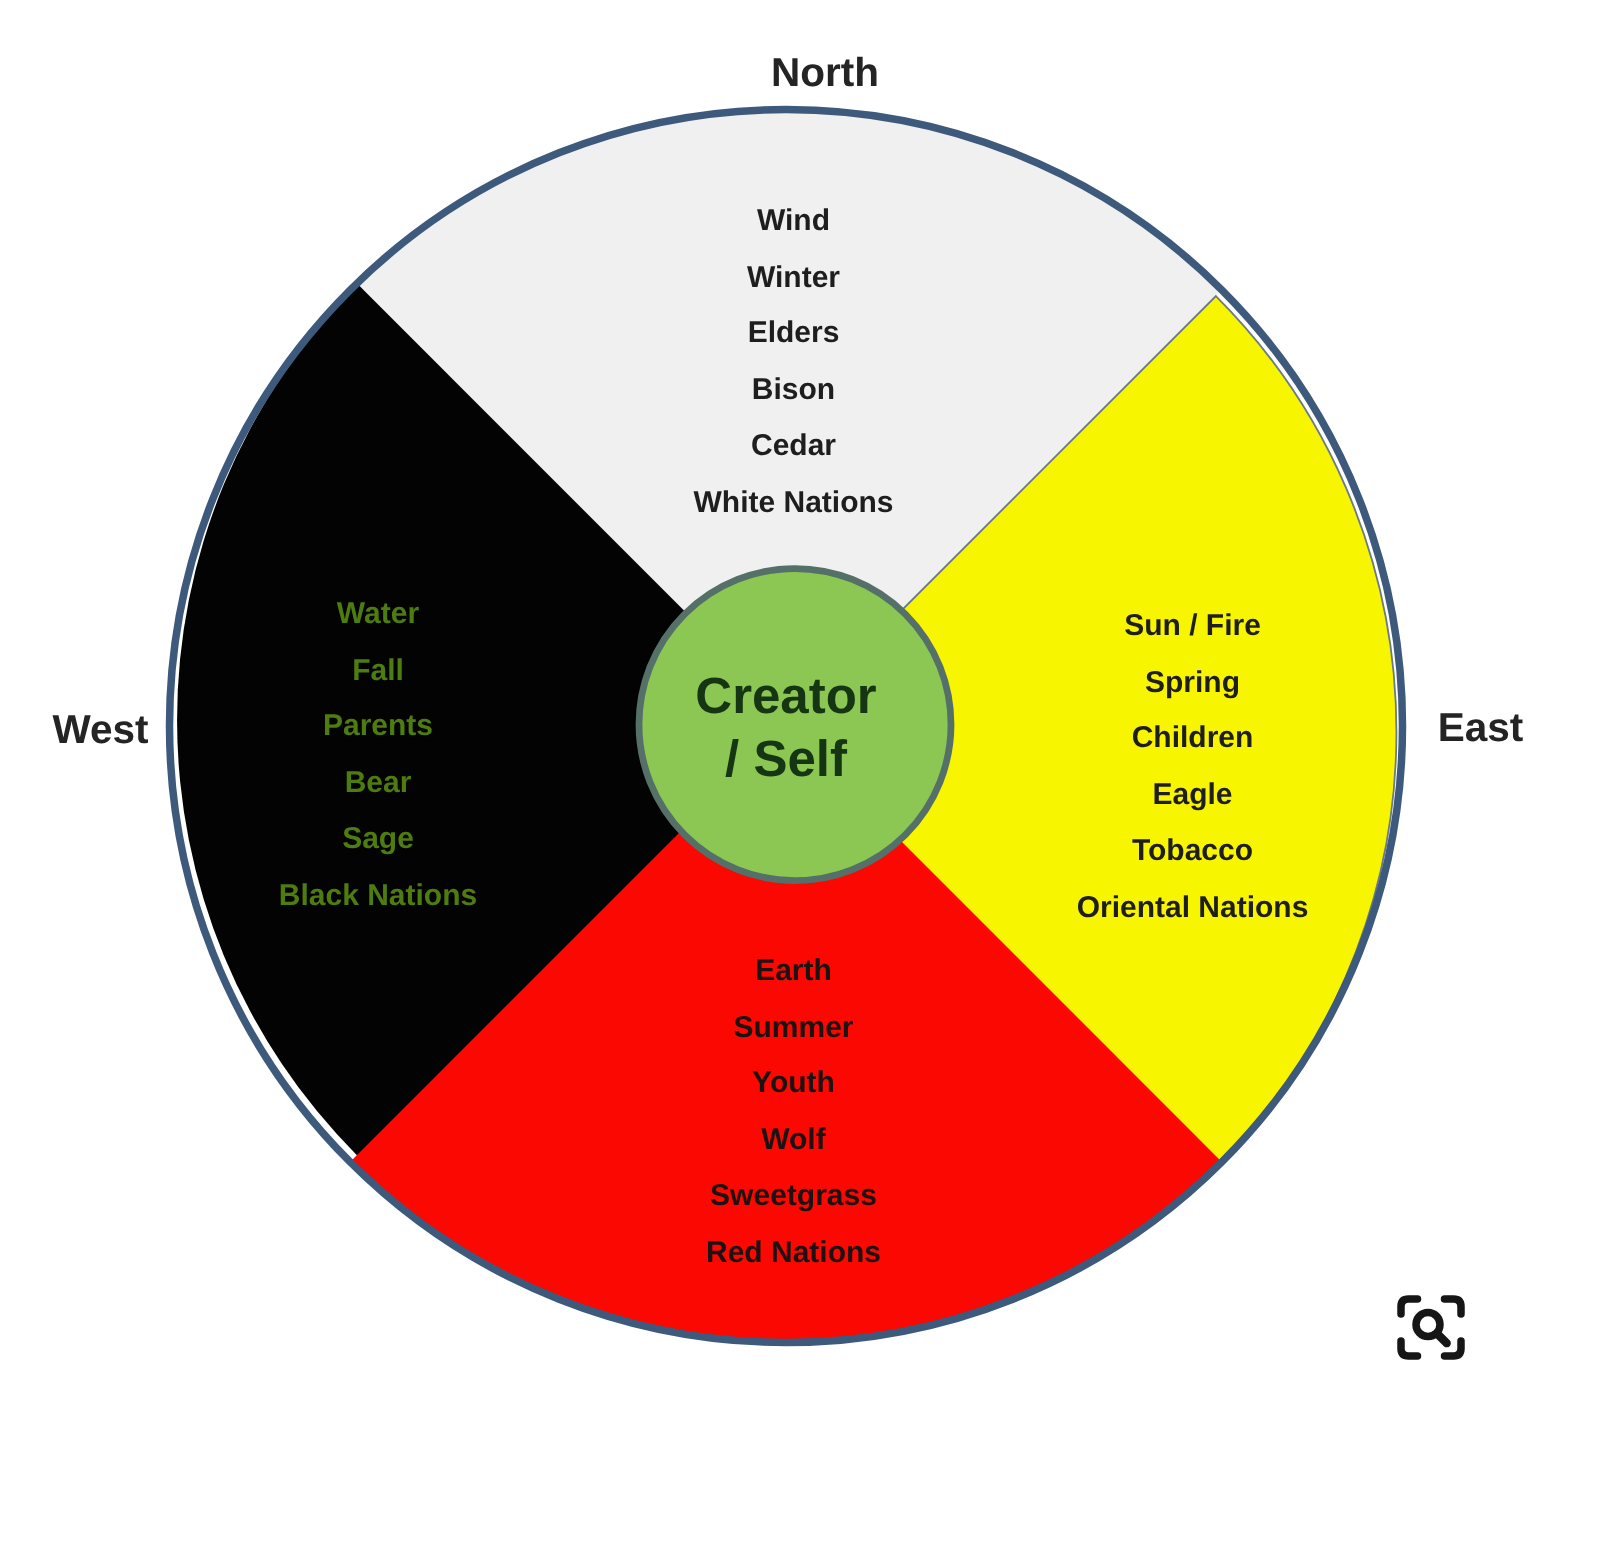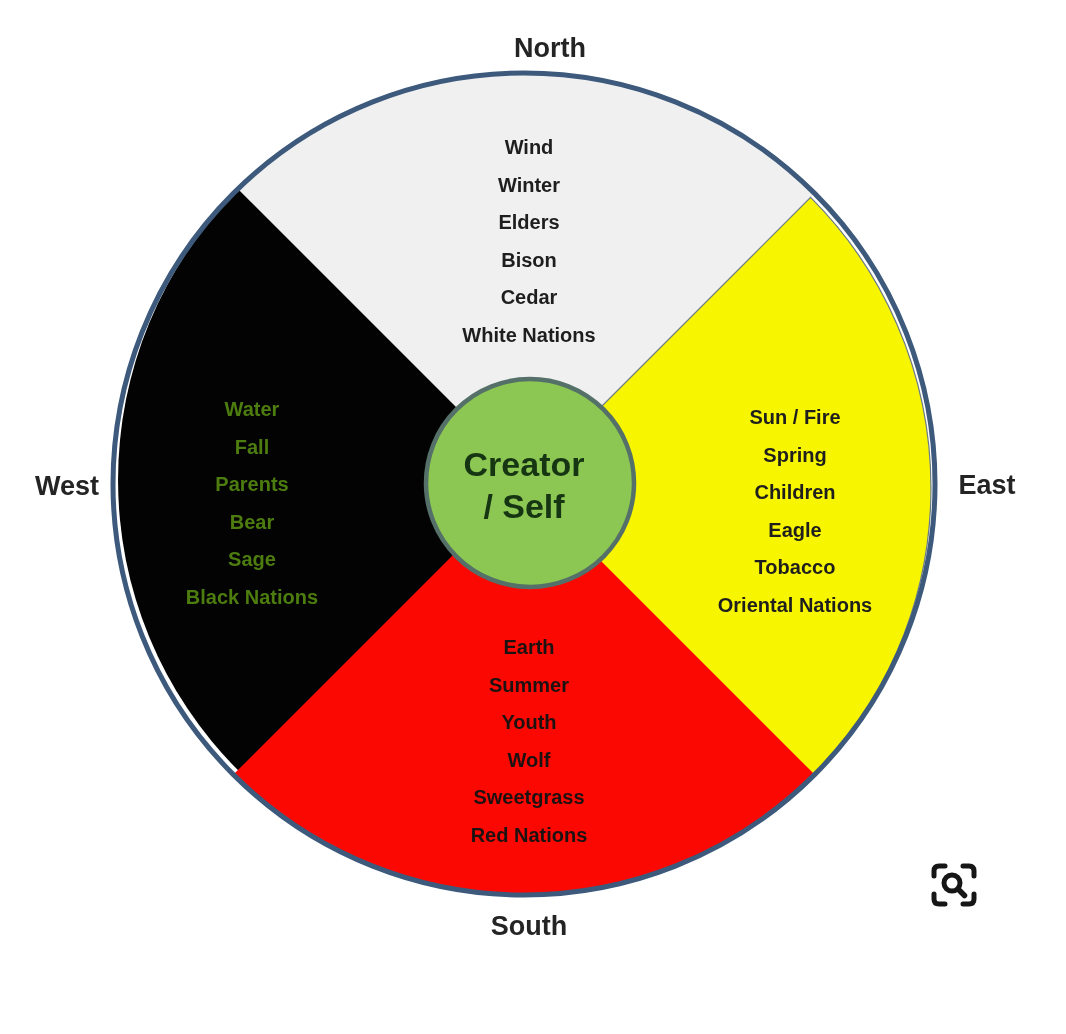--- a/index.html
+++ b/index.html
@@ -52,21 +52,20 @@
     <path class="wedge wedge-east" d="M524 484 L814.6 193.4 A411 411 0 0 1 814.6 774.6 Z" transform="translate(-4,4)" fill="#f8f500"></path>
 
     <path class="wedge" d="M524 484 L814.6 774.6 A411 411 0 0 1 233.4 774.6 Z" fill="#fb0802"></path>
 
     <circle class="rim-overlay" cx="524" cy="484" r="411" stroke="#3d5a7c"></circle>
 
     <circle class="center-circle" cx="530" cy="483" r="104" fill="#8cc653"></circle>
   </svg>
 
   <div class="dir-label lbl-north">North</div>
-  <div class="dir-label lbl-south">South</div>
   <div class="dir-label lbl-west">West</div>
   <div class="dir-label lbl-east">East</div>
 
   <div class="q-block q-north">
     <div class="q-line">Wind</div>
     <div class="q-line">Winter</div>
     <div class="q-line">Elders</div>
     <div class="q-line">Bison</div>
     <div class="q-line">Cedar</div>
     <div class="q-line">White Nations</div>

